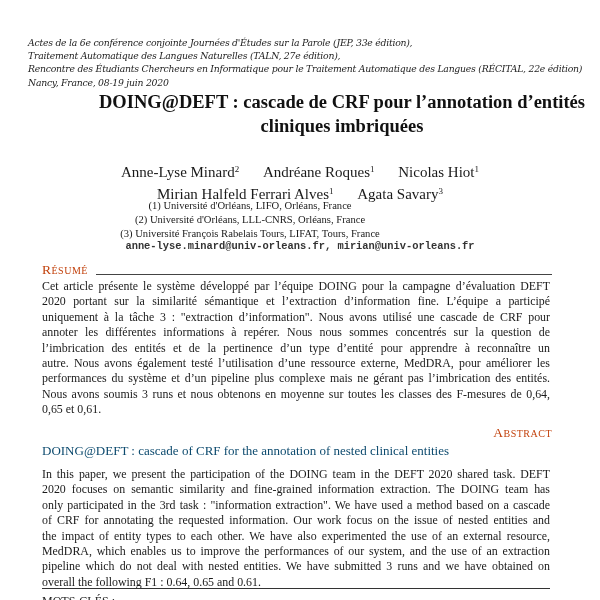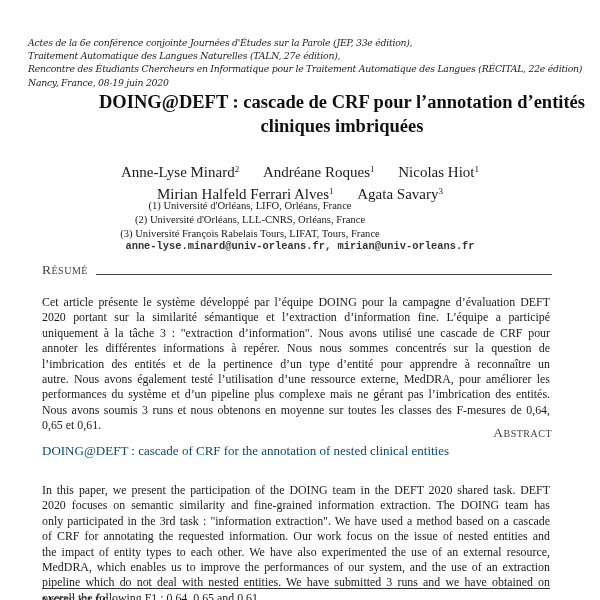--- a/index.html
+++ b/index.html
@@ -5,25 +5,25 @@
   html, body { margin:0; padding:0; background:#fff; }
   body { width:600px; height:600px; overflow:hidden; position:relative; font-family:"Liberation Serif", serif; color:#1a1a1a; }
   .header { position:absolute; left:28px; top:0px; font-size:9.3px; line-height:13.2px; font-style:italic; font-family:"DejaVu Serif", serif; letter-spacing:-0.25px; color:#222;margin-top:36px; }
   .header div { white-space:nowrap; }
   .title { position:absolute; left:0; width:600px; top:90px; text-align:center; font-weight:bold; font-size:18.5px; line-height:24px; color:#111;padding-left:42px; }
   .authors { position:absolute; left:0; width:600px; top:160px; text-align:center; font-size:15px; line-height:19px; }
   .authors sup { font-size:9px; vertical-align:5px; }
   .author { margin:0 10px; }
   .affils { position:absolute; left:0; width:500px; top:199px; text-align:center; font-size:10.6px; line-height:14px; }
   .emails { position:absolute; left:0; width:600px; top:240px; text-align:center; font-family:"Liberation Mono", monospace; font-size:10.4px; color:#333;font-weight:bold; }
-  .section-head { position:absolute; left:42px; width:510px; display:flex; align-items:flex-end; font-size:13px; letter-spacing:0.5px; color:#404040;font-family:Liberation Serif, serif; }
+  .section-head { position:absolute; left:42px; width:510px; display:flex; align-items:flex-end; font-size:13px; letter-spacing:0.5px; color:#c2410c;font-family:Liberation Serif, serif; }
   .section-head .rule { flex:1; border-bottom:1.3px solid #444; margin-left:8px; margin-bottom:3px; }
   .sc { font-size:13.5px; }
   .sc small { font-size:10px; }
-  .para { position:absolute; left:42px; width:508px; font-size:11.9px; line-height:15.4px; text-align:justify; color:#1a1a1a;margin-top:16px; }
+  .para { position:absolute; left:42px; width:508px; font-size:11.9px; line-height:15.4px; text-align:justify; color:#1a1a1a; }
   .para .line { display:block; text-align:justify; text-align-last:justify; white-space:nowrap; }
   .para .line.last { text-align-last:left; }
   .en-title { position:absolute; left:42px; top:443px; font-weight:normal; font-size:13px; color:#0c4a6e; }
   .bottom-rule { position:absolute; left:42px; width:508px; top:588px; border-top:1.2px solid #333; }
   .cutline { position:absolute; left:42px; top:594px; font-size:12px; height:6px; overflow:hidden; color:#222; white-space:nowrap; }
 </style>
 </head>
 <body>
 
 <div class="header">

